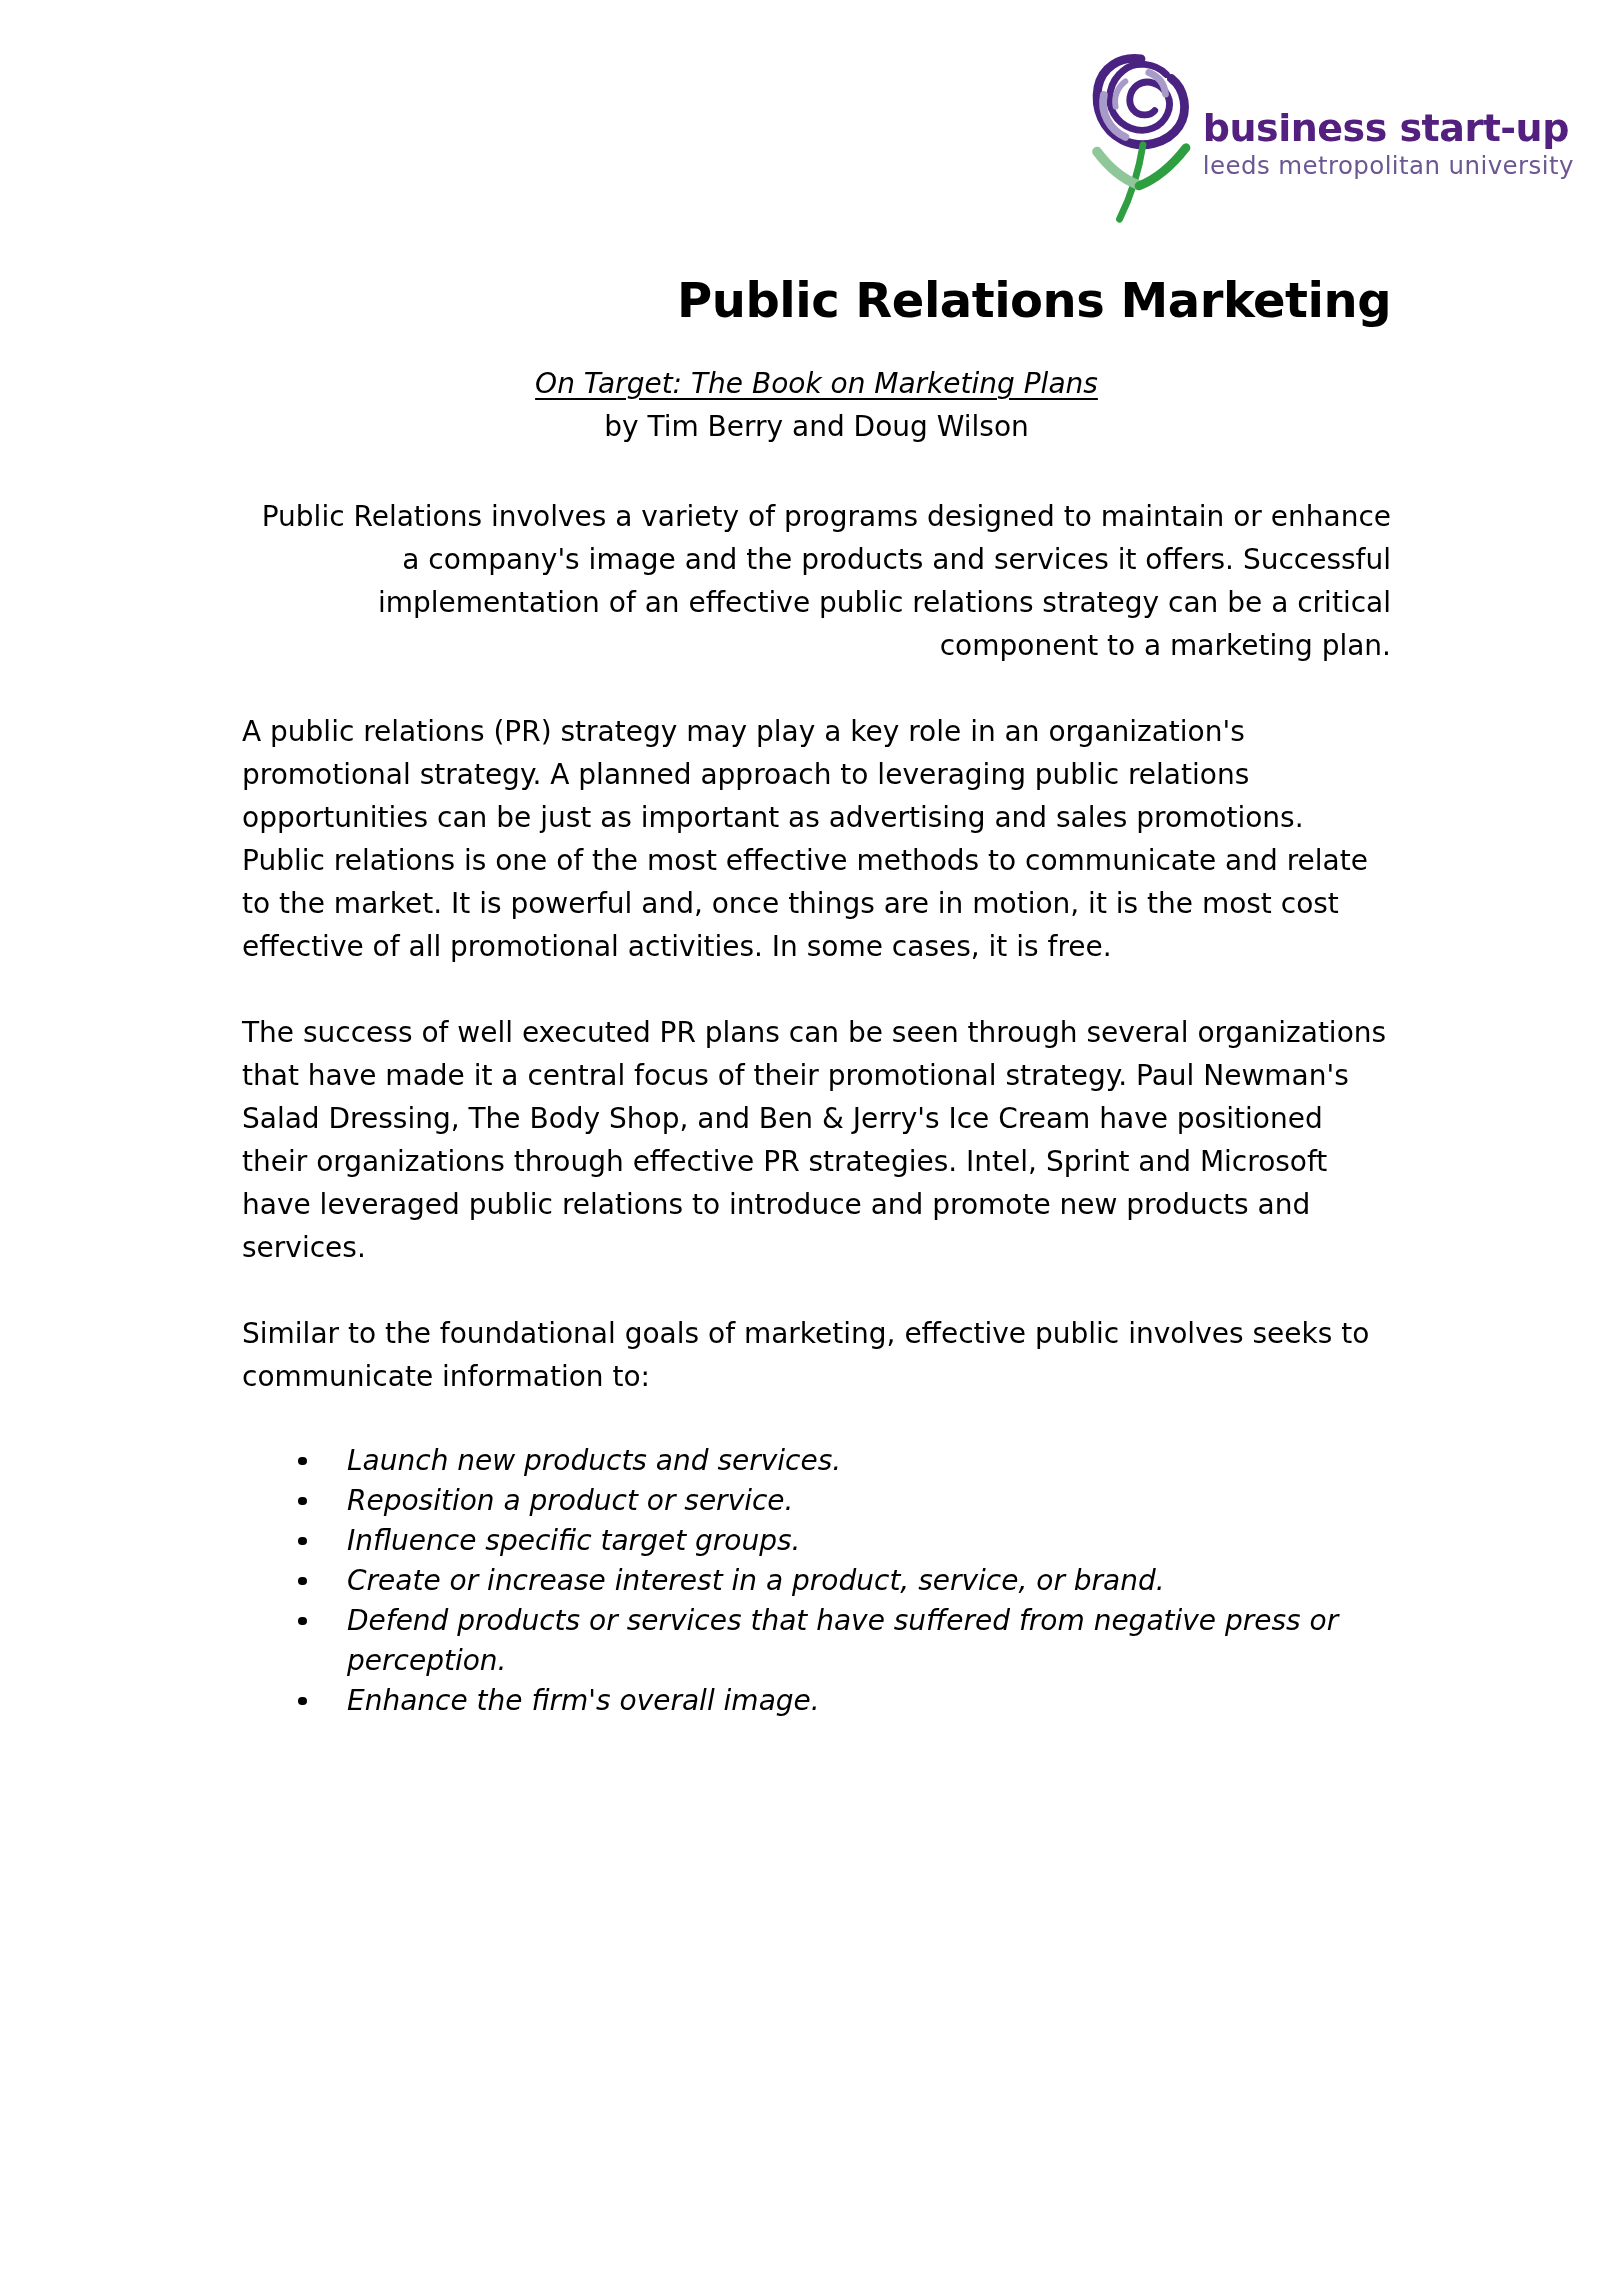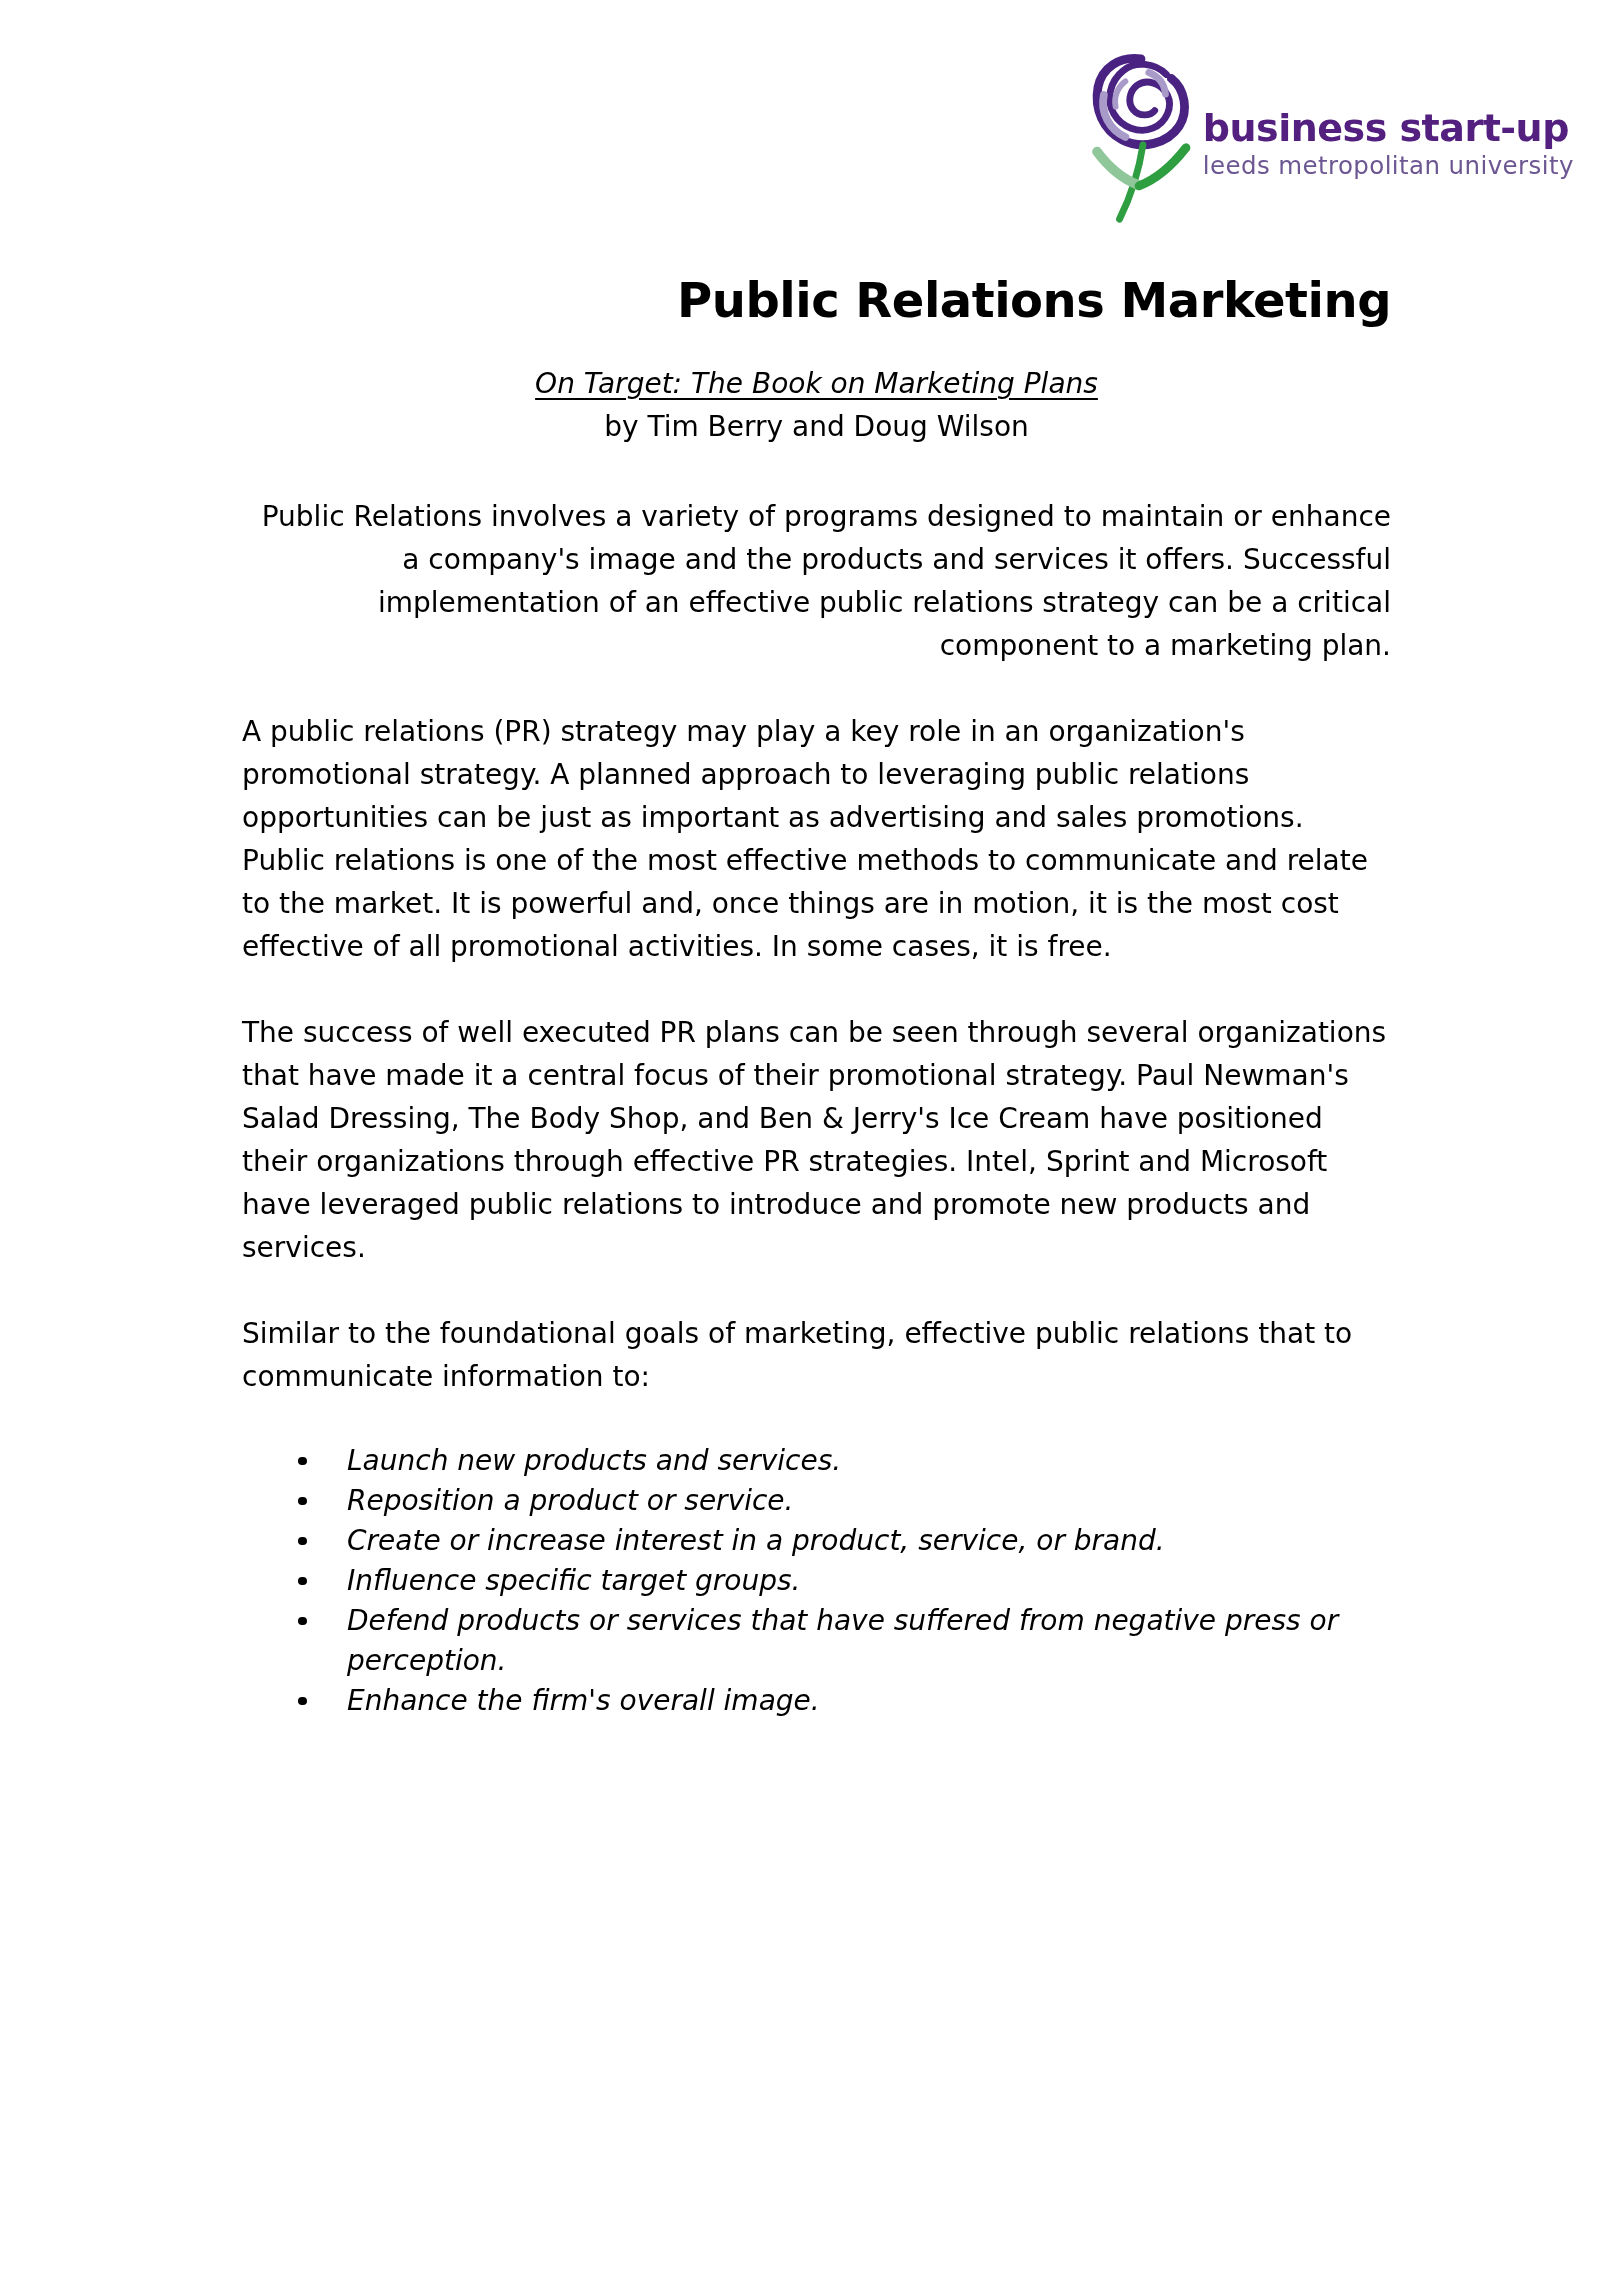--- a/index.html
+++ b/index.html
@@ -136,26 +136,26 @@
     <h1 class="title">Public Relations Marketing</h1>
 
     <div class="center-block">
       <div class="book">On Target: The Book on Marketing Plans</div>
       <div>by Tim Berry and Doug Wilson</div>
     </div>
 
     <p class="para first">Public Relations involves a variety of programs designed to maintain or enhance a company's image and the products and services it offers. Successful implementation of an effective public relations strategy can be a critical component to a marketing plan.</p>
     <p class="para">A public relations (PR) strategy may play a key role in an organization's promotional strategy. A planned approach to leveraging public relations opportunities can be just as important as advertising and sales promotions. Public relations is one of the most effective methods to communicate and relate to the market. It is powerful and, once things are in motion, it is the most cost effective of all promotional activities. In some cases, it is free.</p>
     <p class="para">The success of well executed PR plans can be seen through several organizations that have made it a central focus of their promotional strategy. Paul Newman's Salad Dressing, The Body Shop, and Ben &amp; Jerry's Ice Cream have positioned their organizations through effective PR strategies. Intel, Sprint and Microsoft have leveraged public relations to introduce and promote new products and services.</p>
-    <p class="para">Similar to the foundational goals of marketing, effective public relations that to communicate information to:</p>
+    <p class="para">Similar to the foundational goals of marketing, effective public involves seeks to communicate information to:</p>
 
     <ul class="bullets">
       <li>Launch new products and services.</li>
       <li>Reposition a product or service.</li>
+      <li>Influence specific target groups.</li>
       <li>Create or increase interest in a product, service, or brand.</li>
-      <li>Influence specific target groups.</li>
       <li>Defend products or services that have suffered from negative press or perception.</li>
       <li>Enhance the firm's overall image.</li>
     </ul>
   </main>
 
 </div>
 
 
 </body></html>

